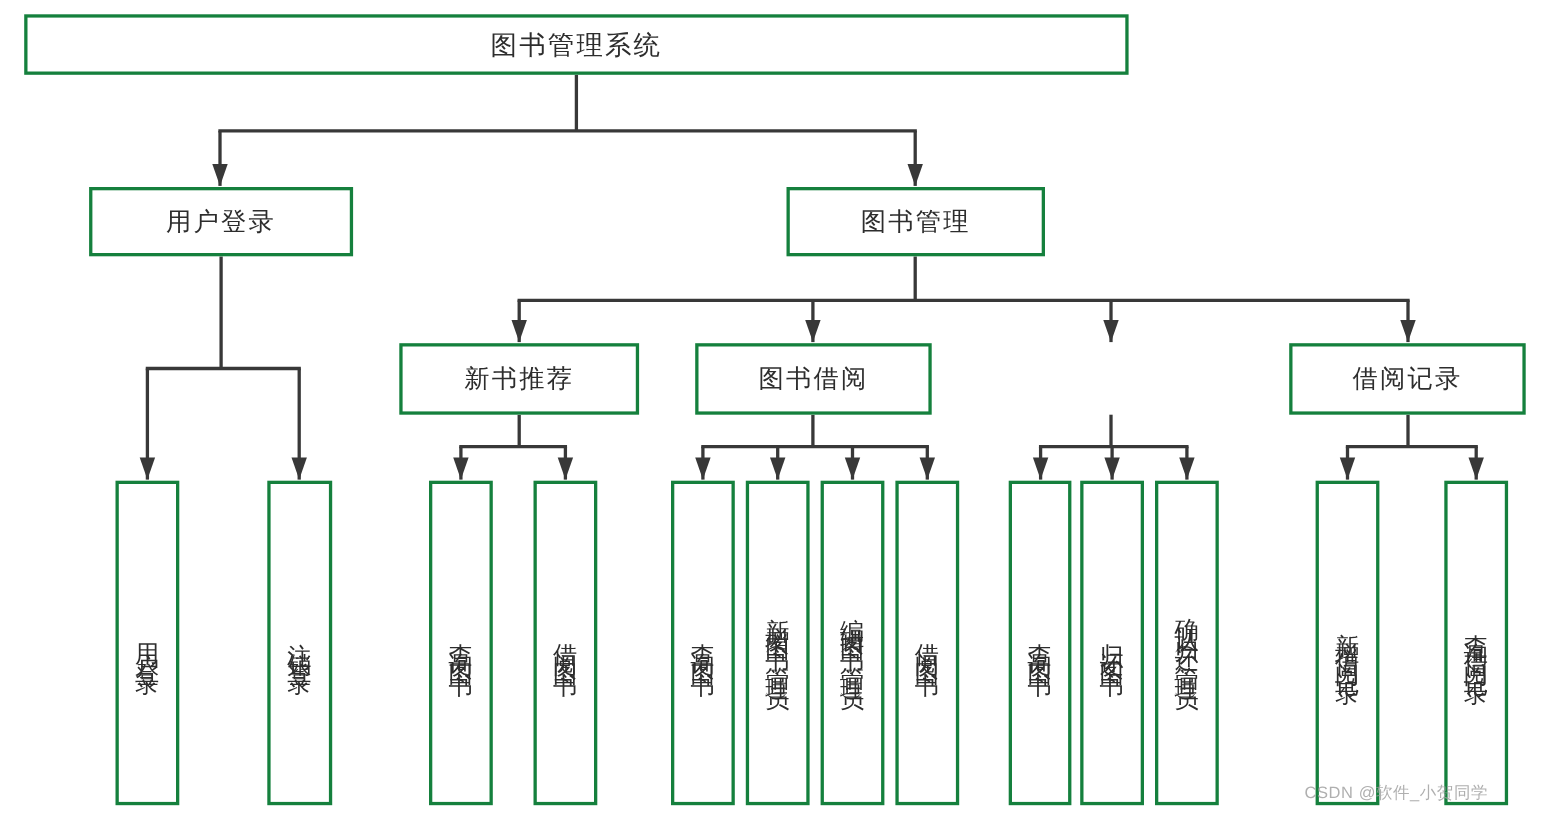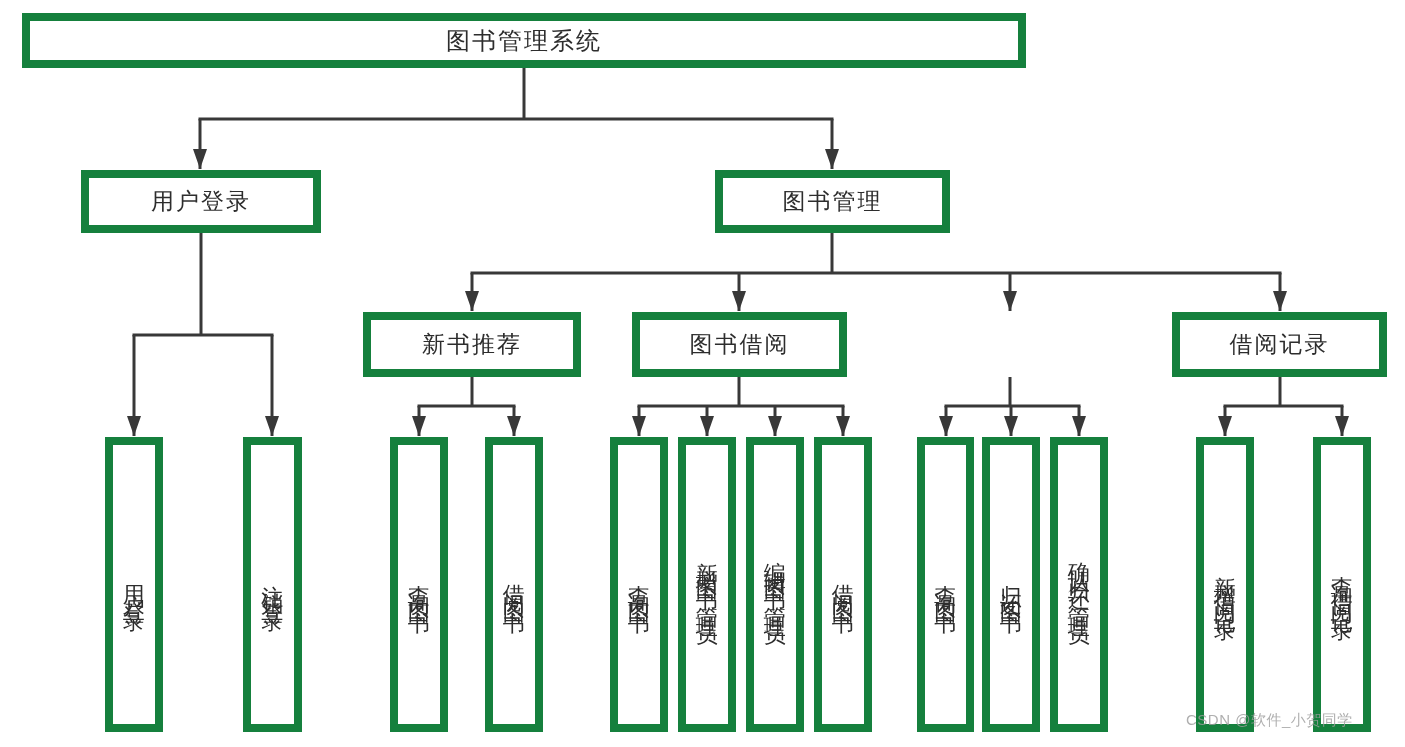--- a/index.html
+++ b/index.html
@@ -3,21 +3,21 @@
 <meta charset="utf-8">
 <style>
   html,body{margin:0;padding:0;background:#ffffff;}
   #canvas{
     position:relative;width:1405px;height:747px;background:#ffffff;
     font-family:"Liberation Sans",sans-serif;overflow:hidden;
   }
   #connectors{position:absolute;left:0;top:0;z-index:0;}
   .box{
     position:absolute;box-sizing:border-box;z-index:1;
-    border:8px solid #15803d;background:#ffffff;
+    border:3px solid #15803d;background:#ffffff;
     display:flex;align-items:center;justify-content:center;
     color:#2d2d2d;
   }
   .hlabel{font-size:23px;letter-spacing:2px;white-space:nowrap;}
   .root-box .hlabel{font-size:24px;}
   .leaf-box{top:437px;height:295px;}
   .vlabel{
     writing-mode:vertical-rl;text-orientation:mixed;
     font-size:22px;line-height:1.15;letter-spacing:9px;
     white-space:nowrap;color:#2d2d2d;

